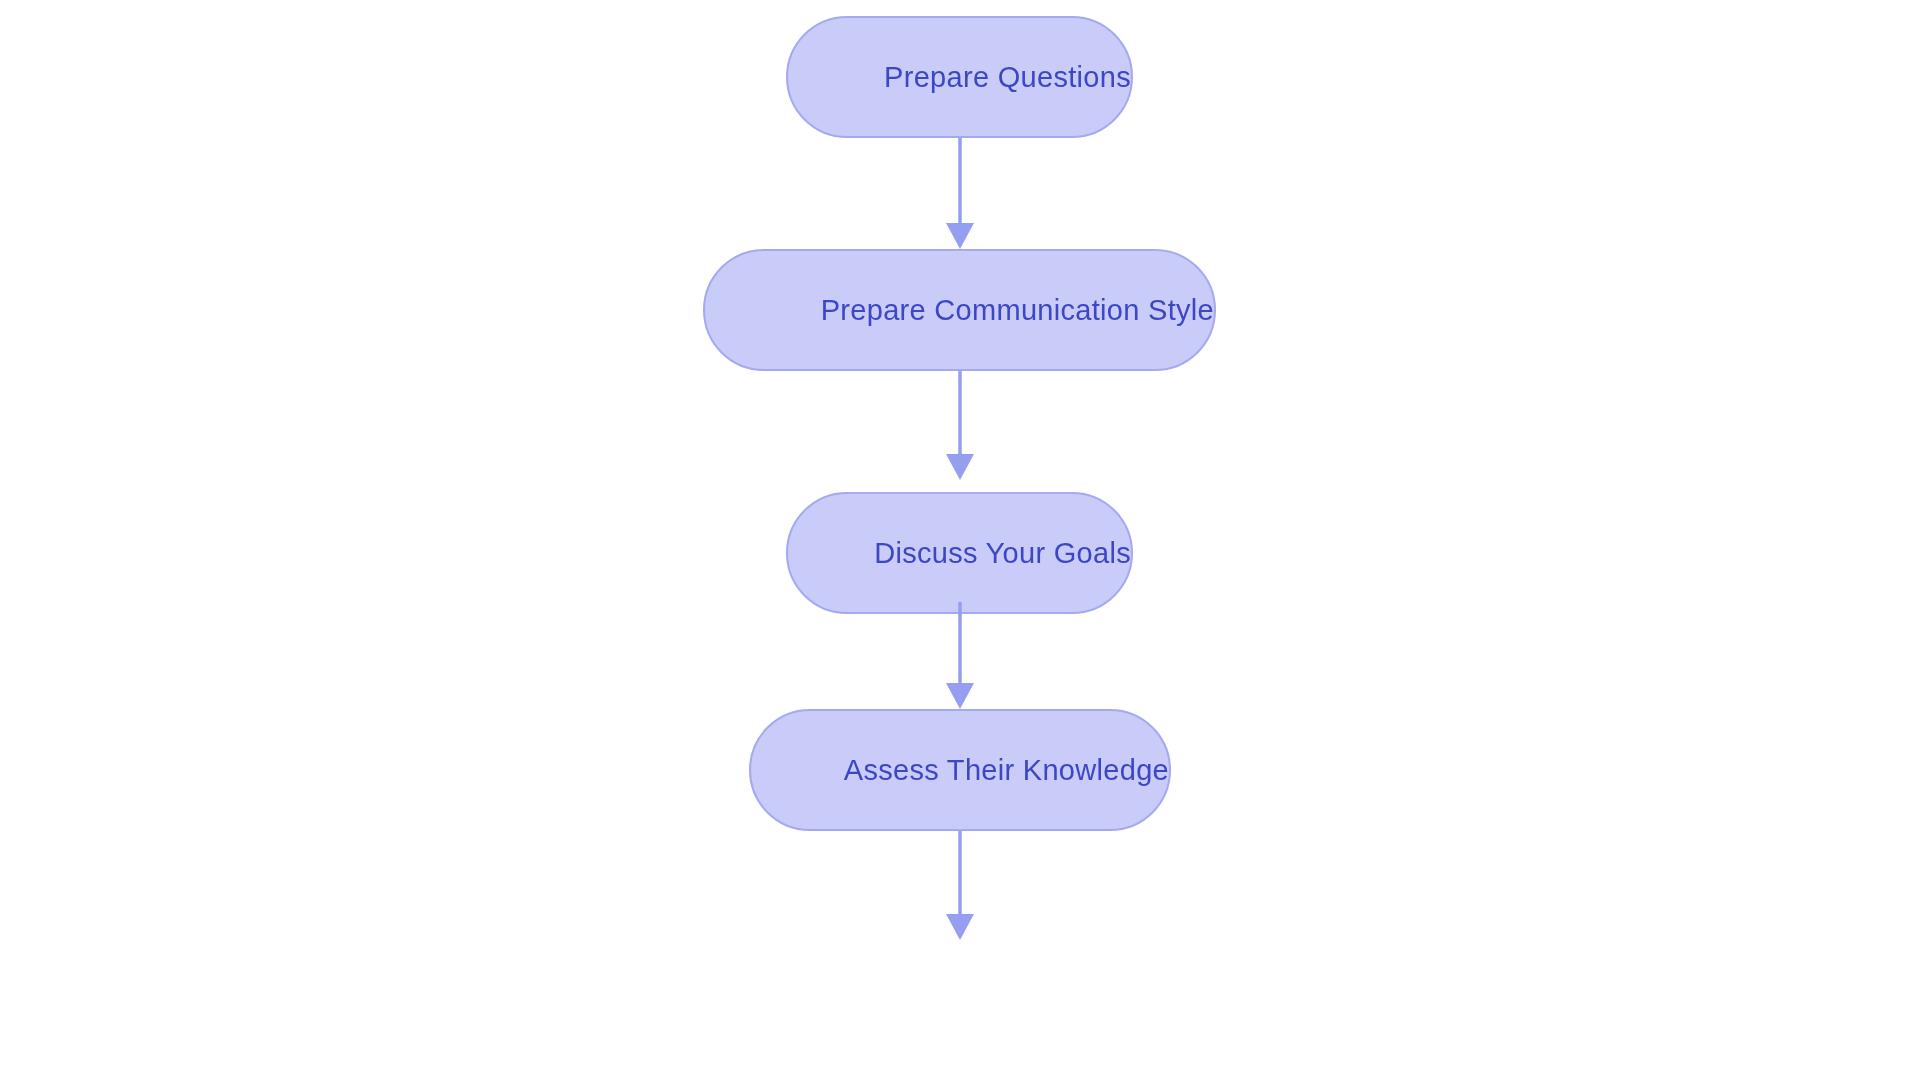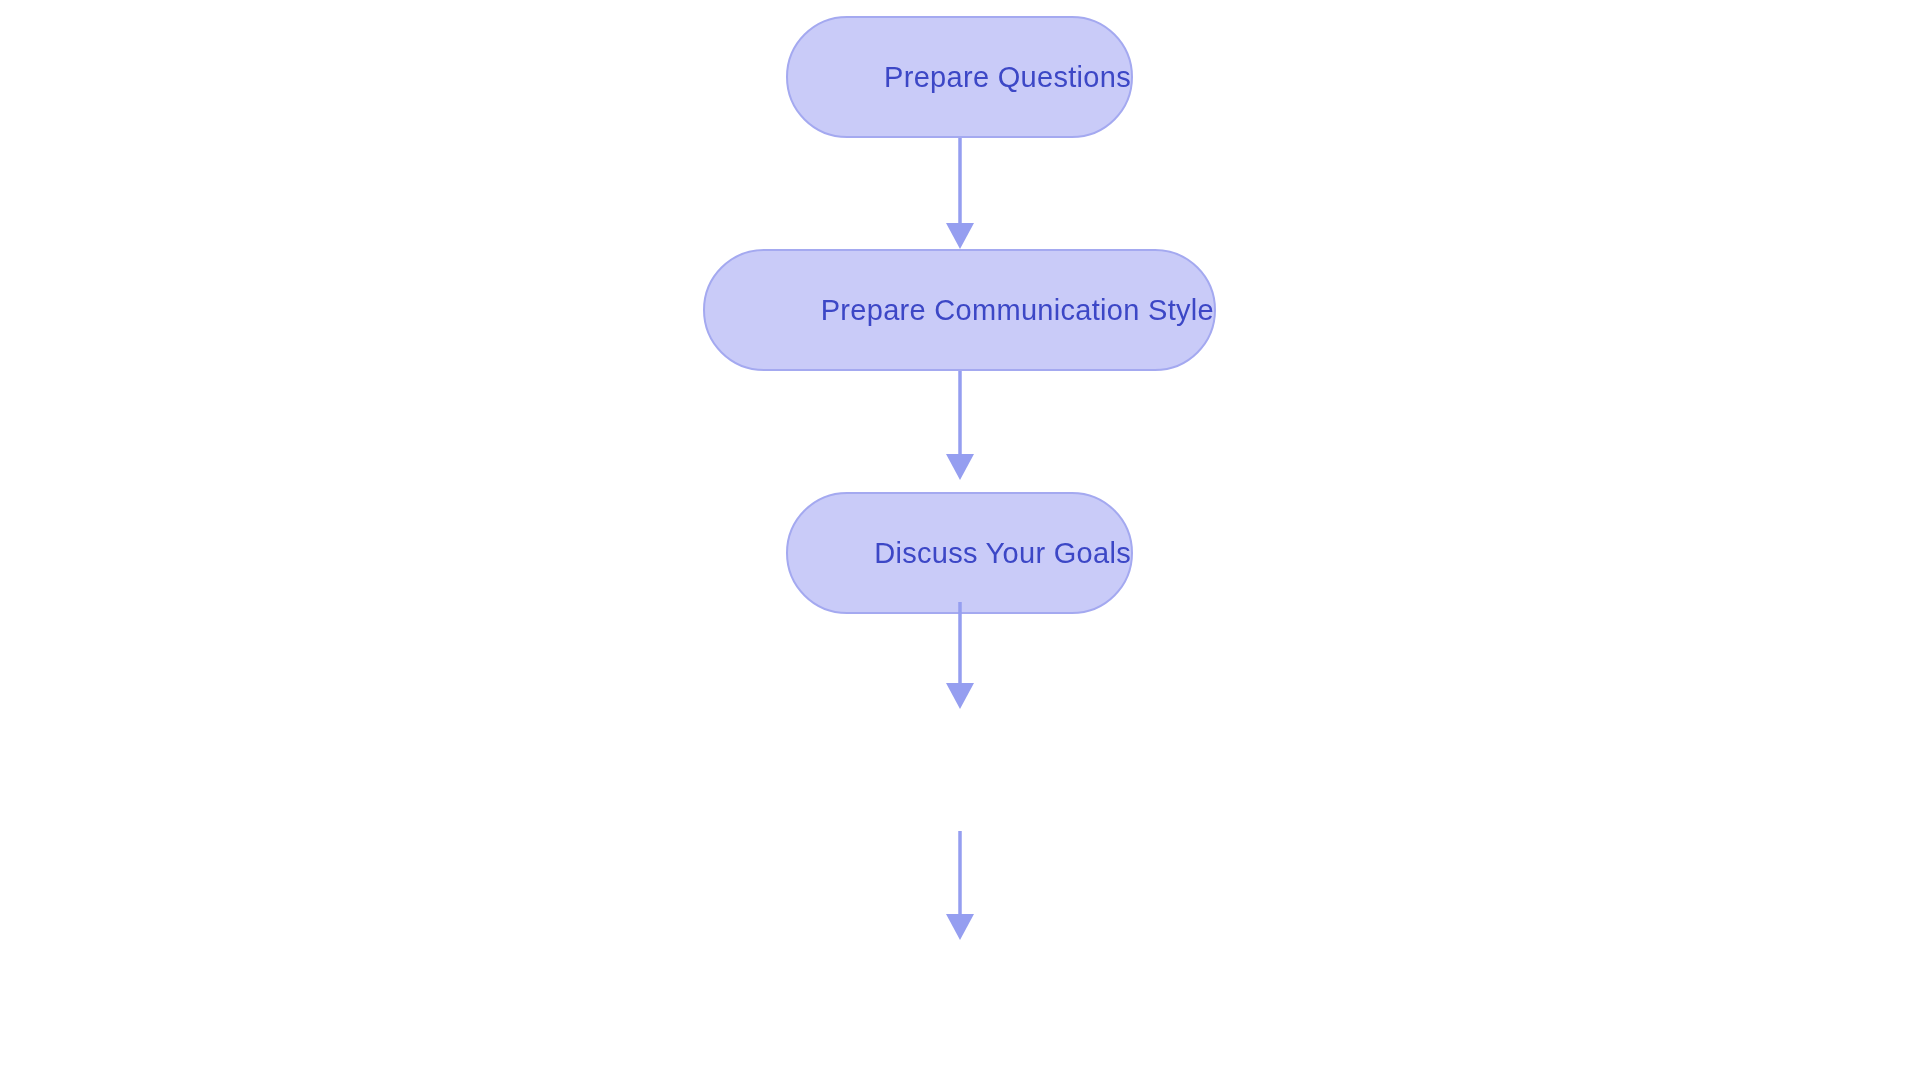--- a/index.html
+++ b/index.html
@@ -77,20 +77,23 @@
 
   <div class="node node-3">
     <span>Discuss Your Goals</span>
   </div>
 
   <svg class="arrow arrow-3" viewBox="0 0 32 107" preserveAspectRatio="none">
     <line x1="16" y1="0" x2="16" y2="83"></line>
     <polygon points="2,81 30,81 16,107"></polygon>
   </svg>
 
+  <div class="node node-4">
+    <span>Assess Their Knowledge</span>
+  </div>
 
   <svg class="arrow arrow-4" viewBox="0 0 32 109" preserveAspectRatio="none">
     <line x1="16" y1="0" x2="16" y2="85"></line>
     <polygon points="2,83 30,83 16,109"></polygon>
   </svg>
 
 
 </div>
 
 </body></html>

